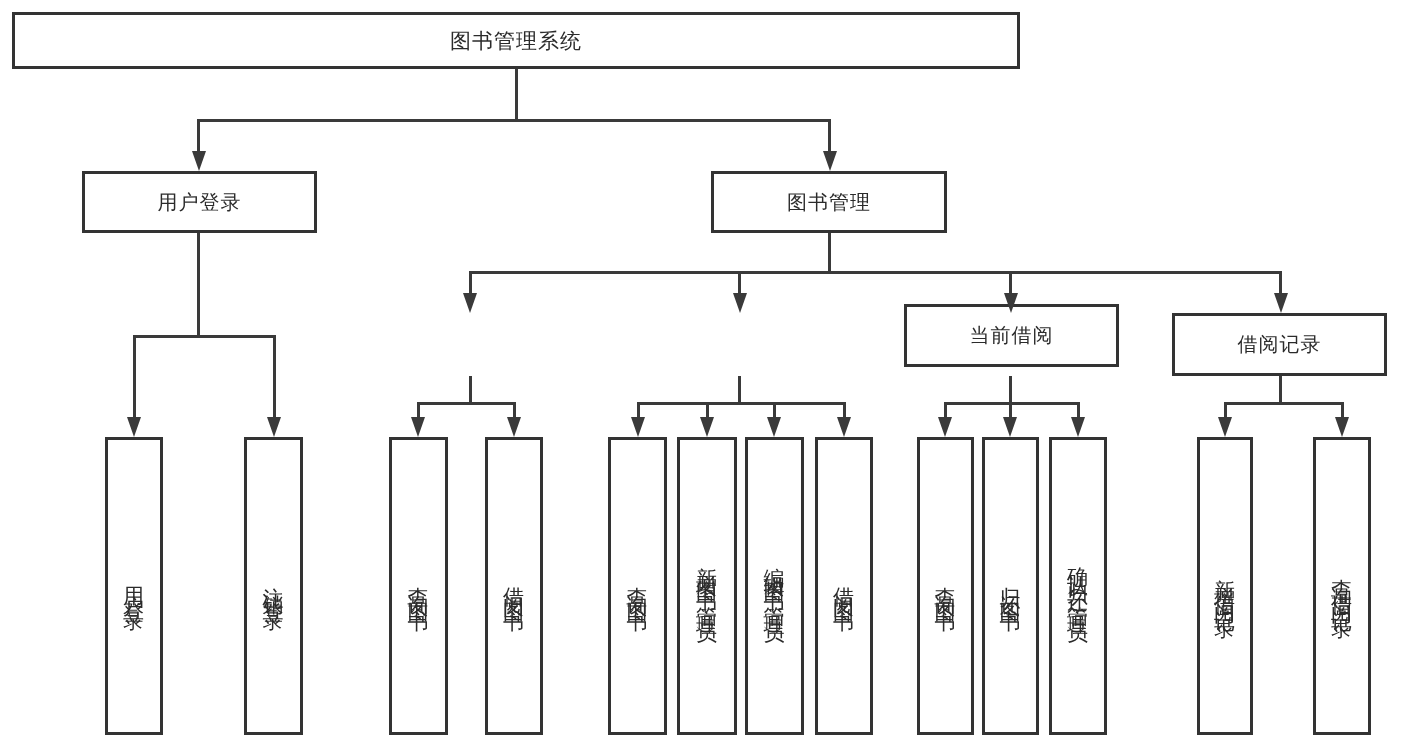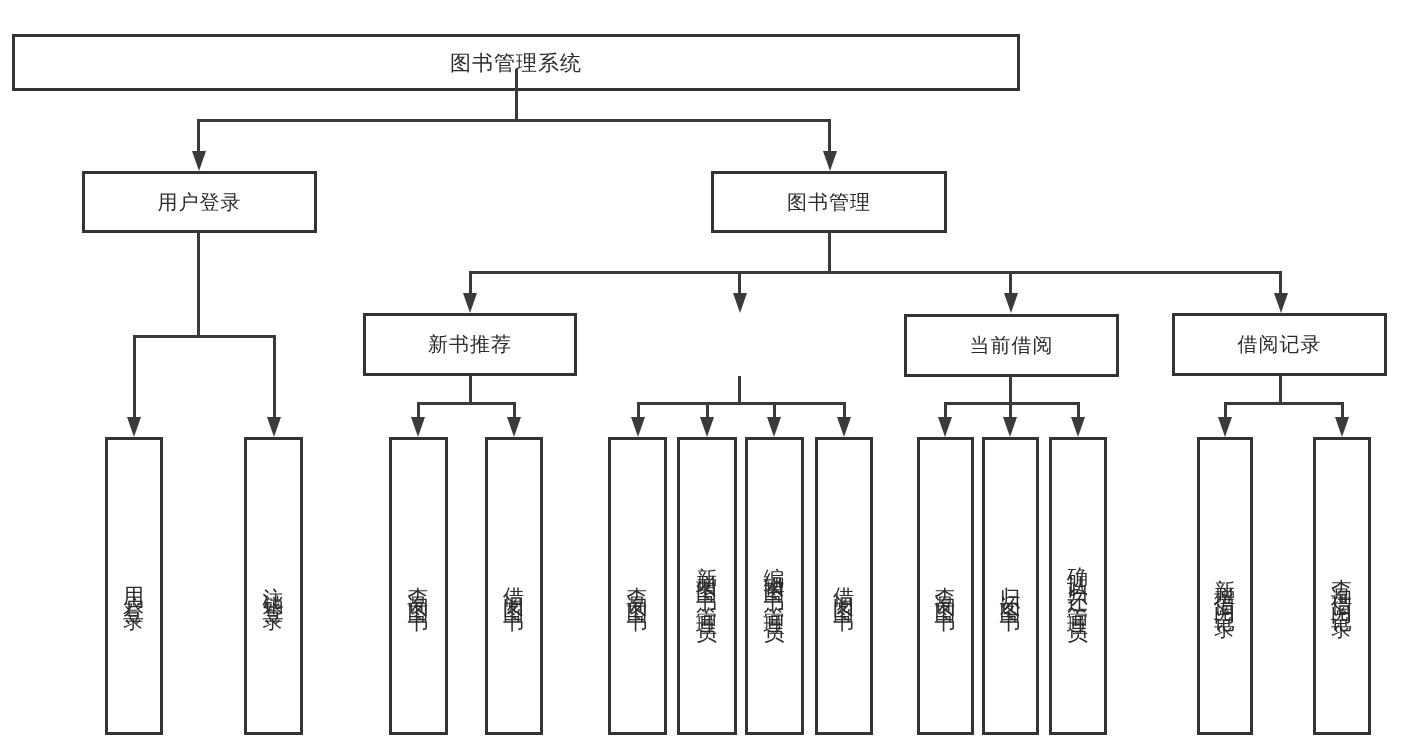--- a/index.html
+++ b/index.html
@@ -57,35 +57,32 @@
     color:var(--wm);
     white-space:nowrap;
     z-index:6;
   }
 </style>
 </head>
 <body>
 
 <div class="canvas">
 
-  <div class="box hbox root-box" style="left:12px;top:12px;width:1008px;height:57px;margin-top:22px;">
+  <div class="box hbox root-box" style="left:12px;top:12px;width:1008px;height:57px;">
     <span>图书管理系统</span>
   </div>
 
   <div class="box hbox" style="left:82px;top:171px;width:235px;height:62px;">
     <span>用户登录</span>
   </div>
   <div class="box hbox" style="left:711px;top:171px;width:236px;height:62px;">
     <span>图书管理</span>
   </div>
 
-  <div class="box hbox" style="left:363px;top:313px;width:214px;height:63px;">
-    <span>新书推荐</span>
-  </div>
-  <div class="box hbox" style="left:904px;top:314px;width:215px;height:63px;">
+  <div class="box hbox" style="left:904px;top:304px;width:215px;height:63px;">
     <span>当前借阅</span>
   </div>
   <div class="box hbox" style="left:1172px;top:313px;width:215px;height:63px;">
     <span>借阅记录</span>
   </div>
 
   <div class="box vbox" style="left:105px;top:437px;width:58px;height:298px;">
     <span>用户登录</span>
   </div>
   <div class="box vbox" style="left:244px;top:437px;width:59px;height:298px;">

